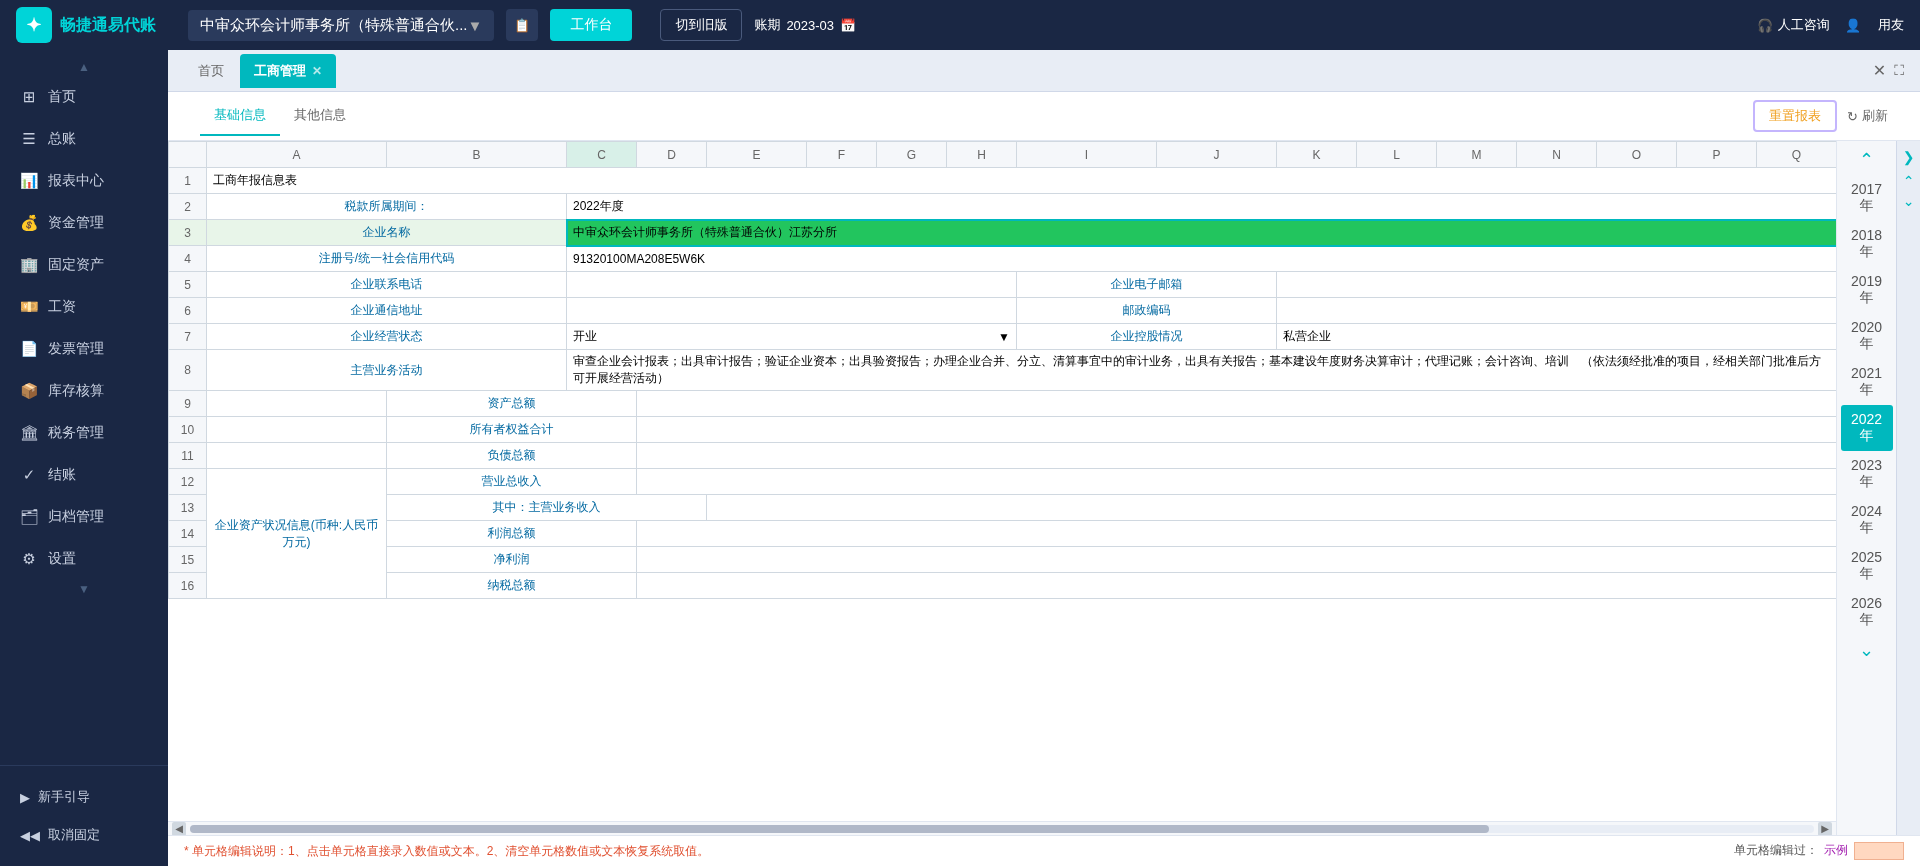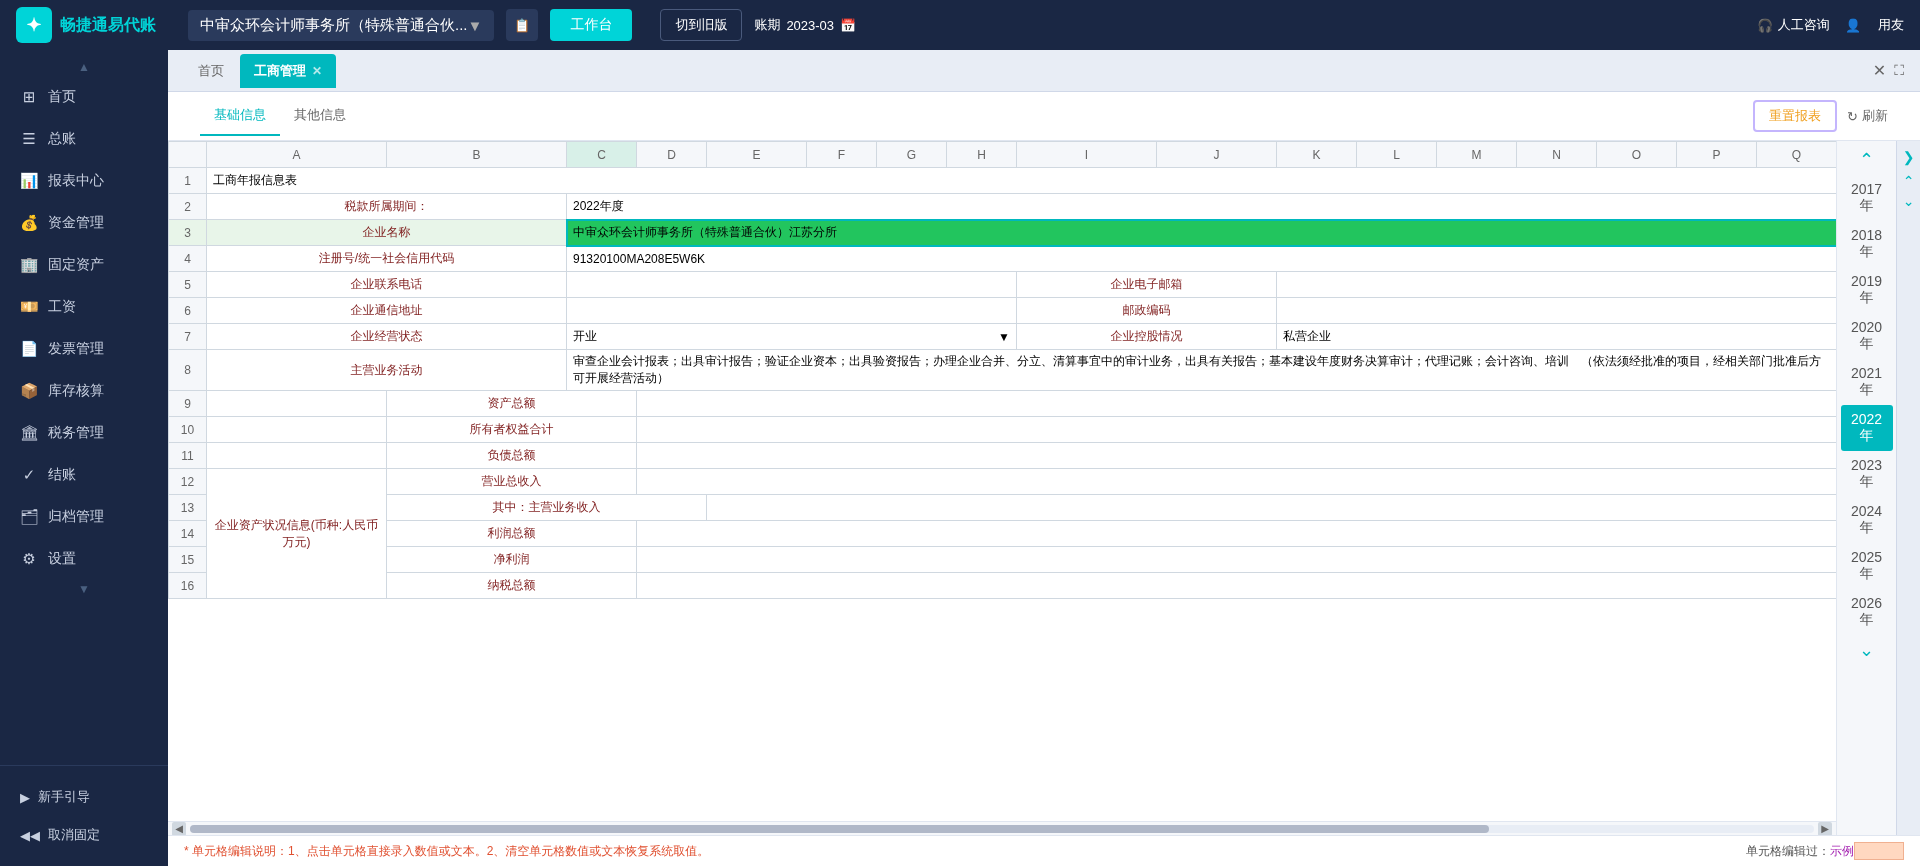--- a/index.html
+++ b/index.html
@@ -58,36 +58,36 @@
     .spreadsheet-wrapper { display: flex; flex: 1; overflow: hidden; }
     .spreadsheet-main { flex: 1; overflow: hidden; display: flex; flex-direction: column; }
     .spreadsheet-container { flex: 1; overflow: auto; position: relative; }
 
     table.sheet { border-collapse: collapse; width: max-content; min-width: 100%; font-size: 12px; }
     table.sheet th, table.sheet td { border: 1px solid #d0d8e0; padding: 3px 6px; white-space: nowrap; height: 26px; }
     table.sheet th { background: #f5f7fa; text-align: center; font-weight: normal; color: #666; position: sticky; top: 0; z-index: 2; }
     table.sheet th.row-header { position: sticky; left: 0; z-index: 3; background: #f5f7fa; }
     table.sheet td.row-num { background: #f5f7fa; text-align: center; color: #666; width: 32px; position: sticky; left: 0; z-index: 1; }
     table.sheet td { background: white; vertical-align: middle; }
-    .merged-label { text-align: center; color: #7f1d1d; }
+    .merged-label { text-align: center; color: #0369a1; }
     .dropdown-cell { display: flex; align-items: center; gap: 4px; }
     .dropdown-arrow { margin-left: auto; }
 
     
     .year-panel { width: 60px; background: #f5f7fa; border-left: 1px solid #e0e6f0; display: flex; flex-direction: column; align-items: center; padding: 4px 0; overflow-y: auto; }
     .year-item { width: 52px; text-align: center; padding: 6px 4px; cursor: pointer; font-size: 14px; color: #555; border-radius: 3px; }
     .year-item.active { background: #00b8be; color: white; }
     .chevron-up, .chevron-down { color: #00b8be; font-size: 18px; cursor: pointer; padding: 4px; }
 
     
     .far-right-panel { width: 24px; background: #e8edf5; display: flex; flex-direction: column; align-items: center; border-left: 1px solid #d0d8e8; }
 
     
     .bottom-bar { display: flex; align-items: center; padding: 6px 16px; background: white; border-top: 1px solid #e0e6f0; font-size: 12px; color: #e05030; gap: 4px; }
-    .bottom-right { margin-left: auto; color: #555; display: flex; align-items: center; }
+    .bottom-right { margin-left: auto; color: #555; display: flex; gap: 6px; }
     .cell-example { width: 50px; height: 18px; background: #ffd8c0; border: 1px solid #f0b090; display: inline-block; }
 
     
     .h-scroll-bar { height: 14px; background: #f5f7fa; border-top: 1px solid #e0e6f0; display: flex; align-items: center; padding: 0 4px; }
     .h-scroll-btn { width: 14px; height: 14px; background: #d0d8e0; border-radius: 2px; cursor: pointer; display: flex; align-items: center; justify-content: center; font-size: 10px; color: #666; }
     .h-scroll-track { flex: 1; height: 8px; background: #e8edf5; margin: 0 4px; border-radius: 4px; }
     .h-scroll-thumb { width: 80%; height: 8px; background: #b0b8c8; border-radius: 4px; }
 
     
     .col-A { width: 38px; }

